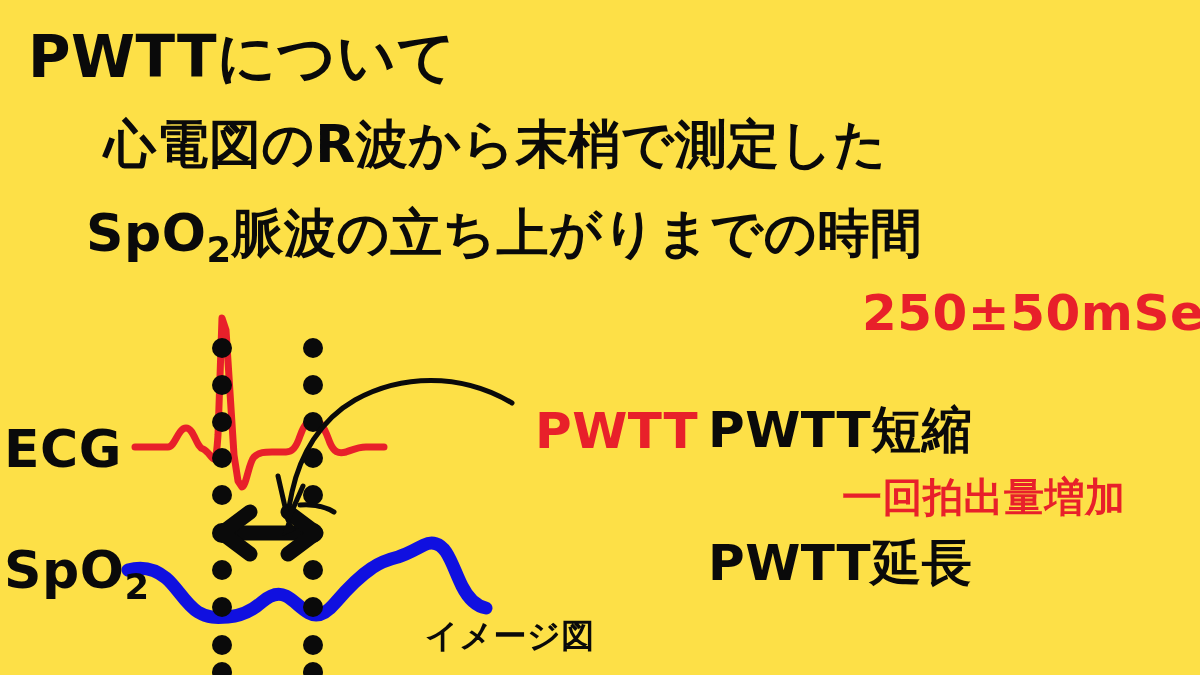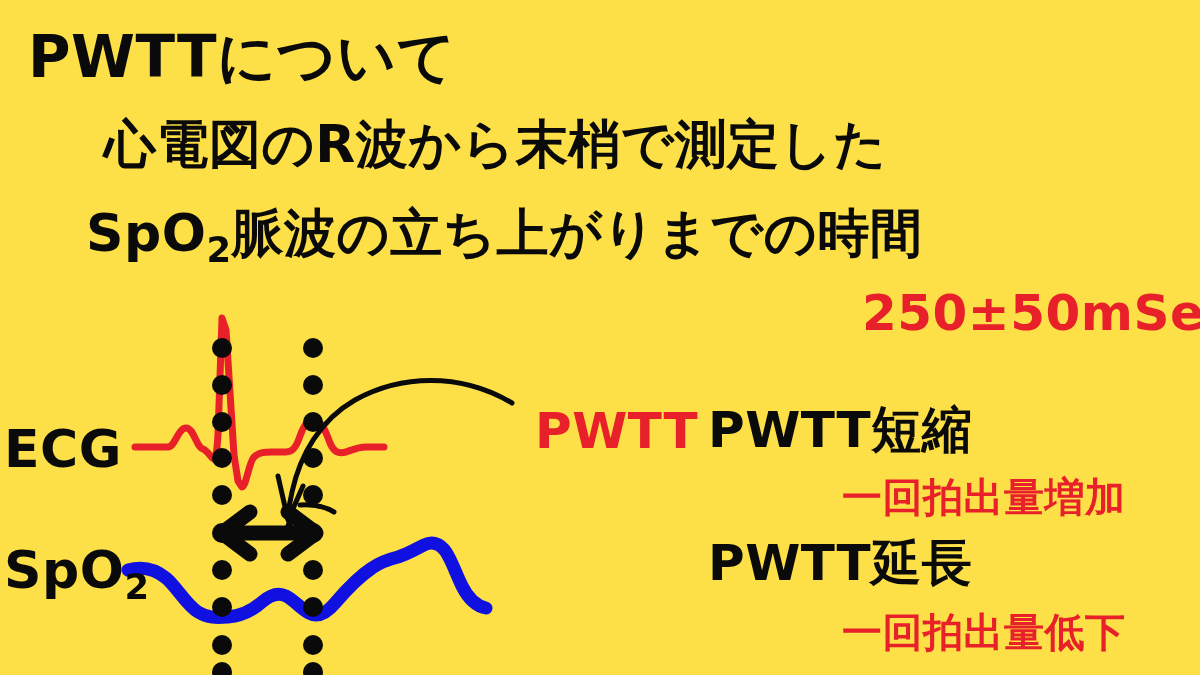--- a/index.html
+++ b/index.html
@@ -152,22 +152,22 @@
       <path d="M 300,505 C 312,504 324,506 334,512" fill="none" stroke="#0a0a0a" stroke-width="5" stroke-linecap="round"></path>
     </g>
   </svg>
 
   <div class="txt" id="ecg-label">ECG</div>
 
   <div class="txt" id="spo2-label"><span>SpO</span><span class="sub">2</span></div>
 
   <div class="txt red" id="pwtt-callout">PWTT</div>
 
+  <div class="txt" id="image-caption">イメージ図</div>
 
   <div class="txt" id="short-title">PWTT短縮</div>
 
   <div class="txt red" id="short-result">一回拍出量増加</div>
 
   <div class="txt" id="long-title">PWTT延長</div>
 
-  <div class="txt red" id="long-result">一回拍出量低下</div>
 
 </div>
 
 </body></html>

